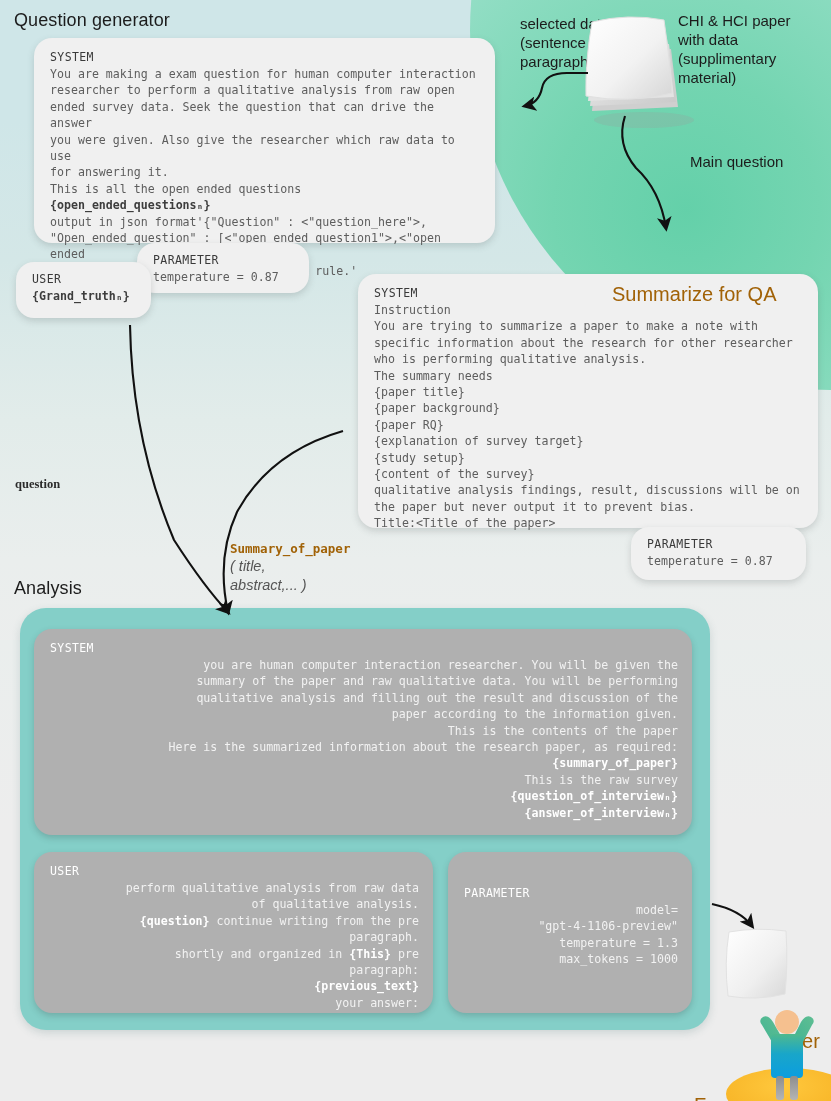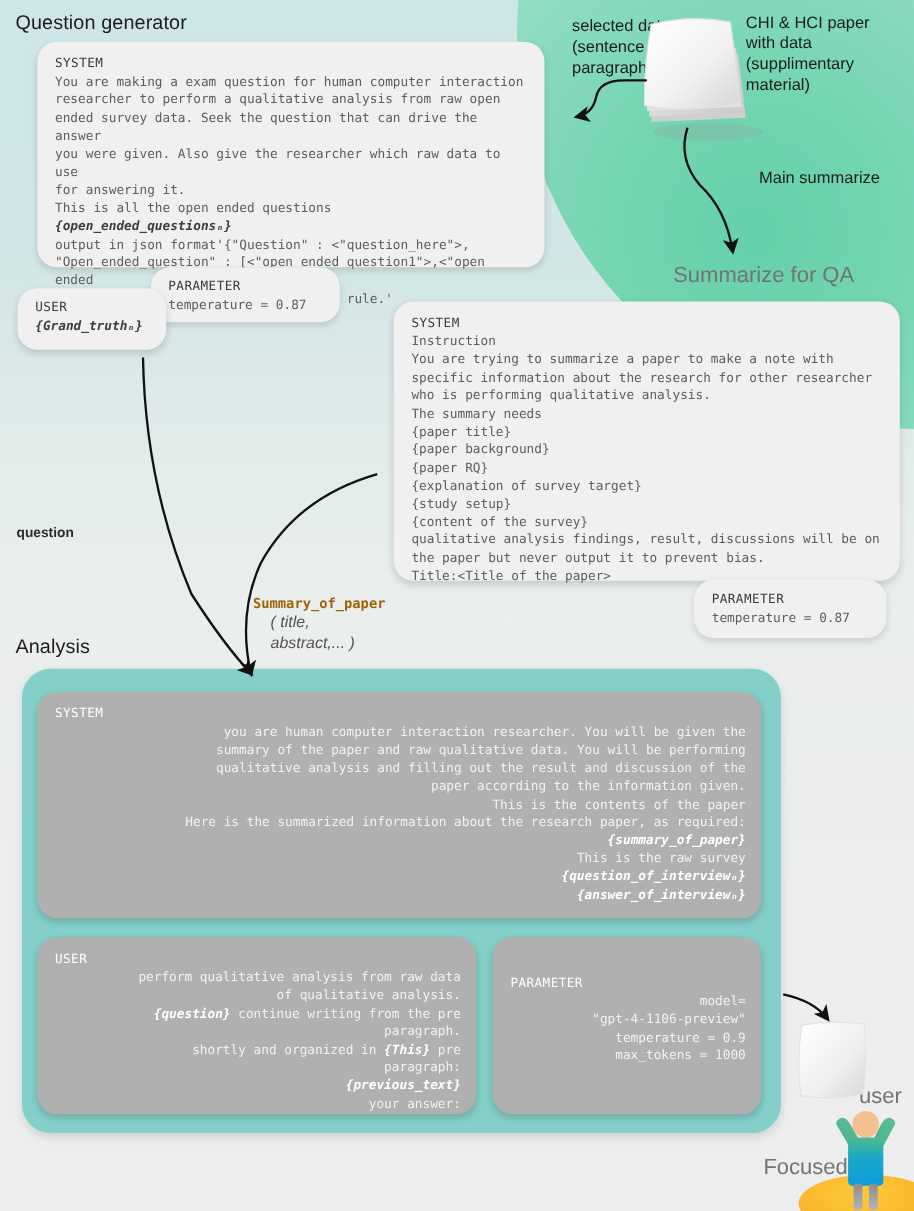--- a/index.html
+++ b/index.html
@@ -34,42 +34,42 @@
   
   .sec-title{
     position:absolute;color:#1c1c1c;font-size:18px;letter-spacing:.1px;
     font-family:"Liberation Sans", sans-serif;
   }
   .plain-label{
     position:absolute;color:#1c1c1c;font-size:15px;line-height:19px;
     font-family:"Liberation Sans", sans-serif;white-space:pre-line;
   }
   .big-label{
-    position:absolute;color:#737373;font-size:20px;
-    font-family:"Liberation Sans", sans-serif;white-space:nowrap;
+    position:absolute;color:#a16207;font-size:20px;
+    font-family:"Liberation Sans", sans-serif;white-space:nowrap;margin-top:44px;
   }
 
   
   .card{
     position:absolute;border-radius:18px;
     background:#f0f0f0;
     box-shadow:0 3px 7px rgba(80,90,90,.22);
     box-sizing:border-box;
   }
   .card .role{
     font-family:"DejaVu Sans Mono","Liberation Mono",monospace;
     font-weight:normal;font-size:11.5px;color:#3a3a3a;letter-spacing:.4px;
     display:block;margin-bottom:2px;
   }
   .card .body{
     font-family:"DejaVu Sans Mono","Liberation Mono",monospace;
     font-size:11.6px;line-height:16.4px;color:#5d5d5d;
     white-space:pre-wrap;display:block;
   }
-  .card .body b{font-weight:bold;font-style:italic;color:#3d3d3d;}
+  .card .body b{font-weight:bold;color:#3d3d3d;}
 
   
   .card.dark{background:#b0b0b0;box-shadow:0 3px 6px rgba(60,70,70,.25);}
   .card.dark .role{color:#ffffff;}
   .card.dark .body{color:#f2f2f2;text-align:right;}
   .card.dark .body b{color:#ffffff;}
 
   
   #analysis-container{
     position:absolute;left:20px;top:608px;width:690px;height:422px;
@@ -177,41 +177,41 @@
 shortly and organized in <b>{This}</b> pre
 paragraph:
 <b>{previous_text}</b>
 your answer:</span>
 </div>
 
 <div class="card dark" style="left:448px;top:852px;width:244px;height:161px;padding:34px 14px 10px 16px;">
   <span class="role">PARAMETER</span>
   <span class="body">model=
    "gpt-4-1106-preview"
-temperature = 0.9
+temperature = 1.3
 max_tokens = 1000</span>
 </div>
 
 <div class="plain-label" style="left:520px;top:14px;width:140px;">selected data
 (sentence or
 paragraph)</div>
 
 <div class="plain-label" style="left:678px;top:11px;width:155px;">CHI &amp; HCI paper
 with data
 (supplimentary material)</div>
 
-<div class="plain-label" style="left:690px;top:152px;">Main summarize</div>
+<div class="plain-label" style="left:690px;top:152px;">Main question</div>
 
 <div style="position:absolute;left:15px;top:477px;">
-  <div style="font-family:Liberation Sans, sans-serif;font-weight:bold;font-size:12.5px;color:#2b2b2b;">question</div>
+  <div style="font-family:Liberation Serif, serif;font-weight:bold;font-size:12.5px;color:#2b2b2b;">question</div>
 </div>
 
 <div style="position:absolute;left:230px;top:541px;">
   <div style="font-family:'DejaVu Sans Mono','Liberation Mono',monospace;font-weight:bold;font-size:12.5px;color:#a16207;">Summary_of_paper</div>
-  <div style="font-family:'Liberation Sans',sans-serif;font-style:italic;font-size:14.5px;line-height:18.5px;color:#555;white-space:pre-line;margin-top:1px;margin-left:16px;">(  title,
+  <div style="font-family:'Liberation Sans',sans-serif;font-style:italic;font-size:14.5px;line-height:18.5px;color:#555;white-space:pre-line;margin-top:1px;">(  title,
     abstract,... )</div>
 </div>
 
 <div class="big-label" style="left:781px;top:986px;">user</div>
 
 <div class="big-label" style="left:694px;top:1050px;">Focused</div>
 
 <svg id="paper-stack" viewBox="0 0 130 115">
   <defs>
     <linearGradient id="pgrad" x1="0" y1="0" x2="1" y2="1">

